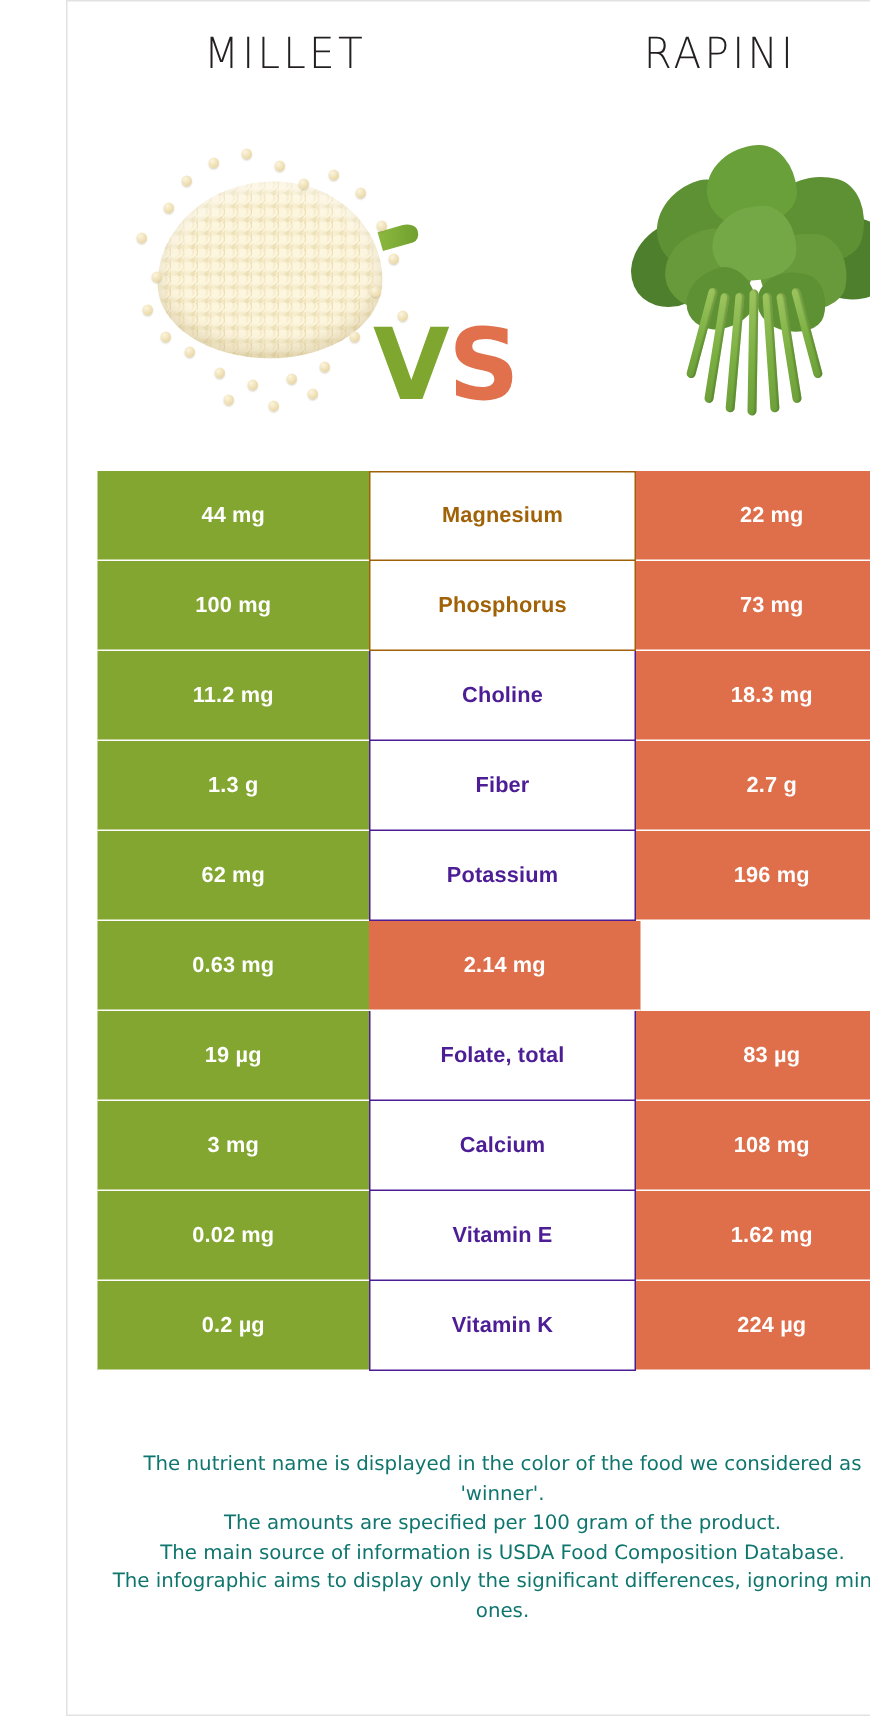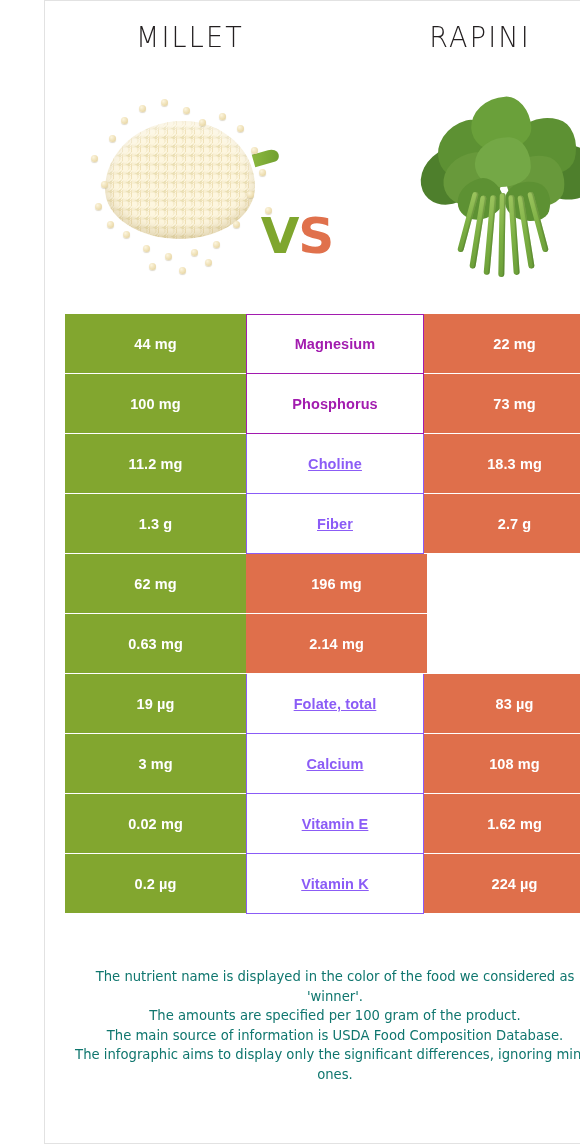--- a/index.html
+++ b/index.html
@@ -52,21 +52,21 @@
     height: 225px;
   }
   .vs {
     position: absolute;
     left: 0;
     width: 504px;
     top: 138px;
     text-align: center;
     font-family: "DejaVu Sans", sans-serif;
     font-weight: bold;
-    font-size: 50px;
+    font-size: 66px;
     line-height: 1;
     letter-spacing: -1px;
     user-select: none;
   }
   .vs .v { color: #7fa62e; }
   .vs .s { color: #e0714c; }
 
   
   .millet-art {
     position: absolute;
@@ -184,22 +184,22 @@
   .cell-mid {
     width: 178px;
     background: #ffffff;
     border-bottom: 1px solid currentColor;
     border-left: 1px solid currentColor;
     border-right: 1px solid currentColor;
   }
   .row:first-child .cell-mid { border-top: 1px solid currentColor; }
   .row:first-child .cell-left,
   .row:first-child .cell-right { box-shadow: none; }
-  .mid-green { color: #a21caf; }
-  .mid-orange { color: #8b5cf6; text-decoration: underline; }
+  .mid-green { color: #a16207; }
+  .mid-orange { color: #4c1d95; }
 
   
   .footer {
     position: absolute;
     left: 24px;
     top: 966px;
     width: 532px;
     text-align: center;
     color: #0f766e;
     font-size: 13.2px;
@@ -298,20 +298,21 @@
     </div>
 
     <div class="row">
       <div class="cell cell-left">1.3 g</div>
       <div class="cell cell-mid mid-orange">Fiber</div>
       <div class="cell cell-right">2.7 g</div>
     </div>
 
     <div class="row">
       <div class="cell cell-left">62 mg</div>
+      <div class="cell cell-mid mid-orange">Potassium</div>
       <div class="cell cell-right">196 mg</div>
     </div>
 
     <div class="row">
       <div class="cell cell-left">0.63 mg</div>
       <div class="cell cell-right">2.14 mg</div>
     </div>
 
     <div class="row">
       <div class="cell cell-left">19 µg</div>

